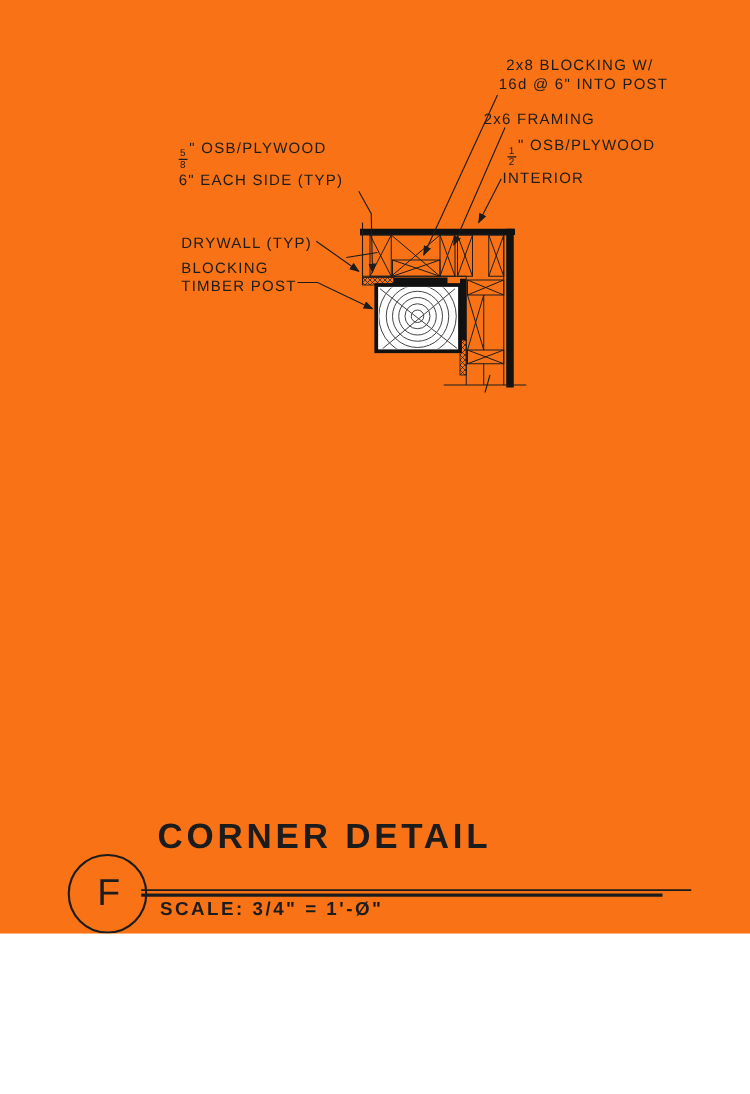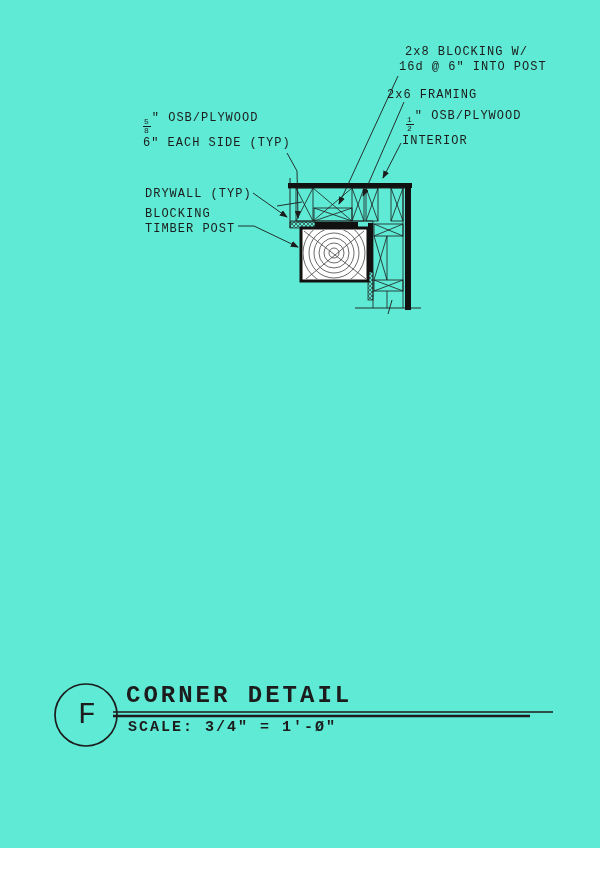--- a/index.html
+++ b/index.html
@@ -1,26 +1,26 @@
 <!DOCTYPE html>
 <html><head>
 <meta charset="utf-8">
 <style>
   html,body{margin:0;padding:0;background:#ffffff;}
-  #page{position:relative;width:600px;height:848px;background:#5eead4;overflow:hidden;
-        font-family:Liberation Mono, monospace;color:#1c1c1c;}
+  #page{position:relative;width:600px;height:747px;background:#f97316;overflow:hidden;
+        font-family:Liberation Sans, sans-serif;color:#1c1c1c;}
   svg{position:absolute;left:0;top:0;}
   .ann{position:absolute;font-size:12px;letter-spacing:1px;line-height:15px;
        white-space:nowrap;color:#1c1c1c;}
   .frac{display:inline-flex;flex-direction:column;align-items:center;
         font-size:8px;line-height:8px;vertical-align:-3px;margin-right:1px;}
   .frac .top{border-bottom:1px solid #1c1c1c;padding:0 1px;}
   .title-letter{position:absolute;left:70px;top:699px;width:34px;text-align:center;
         font-size:30px;line-height:32px;font-weight:400;}
-  .sheet-title{position:absolute;left:126px;top:682px;font-size:24px;font-weight:700;
+  .sheet-title{position:absolute;left:126px;top:653px;font-size:28px;font-weight:700;
         letter-spacing:3px;white-space:nowrap;}
   .sheet-scale{position:absolute;left:128px;top:719px;font-size:15px;font-weight:700;
         letter-spacing:2px;white-space:nowrap;}
 </style>
 </head>
 <body>
 
 <div id="page">
 
   <svg width="600" height="875" viewBox="0 0 600 875">

